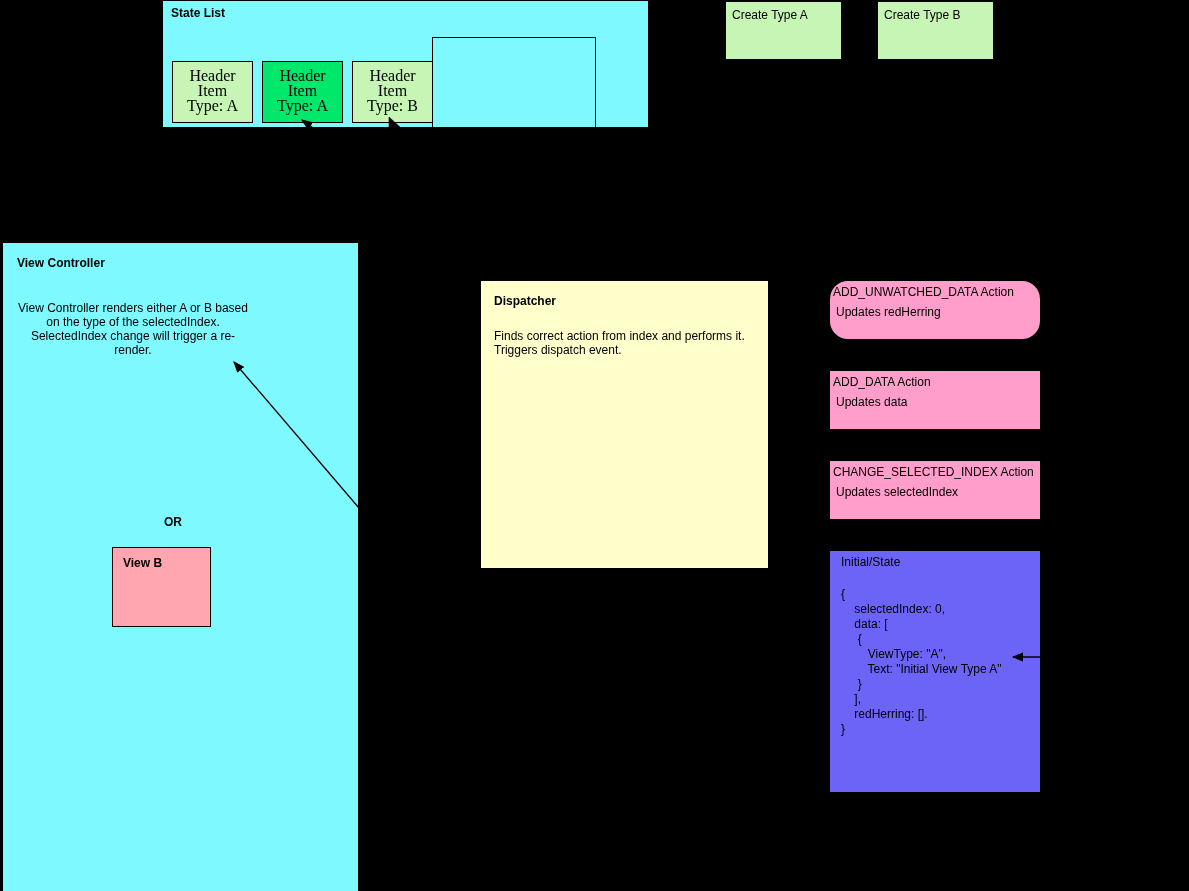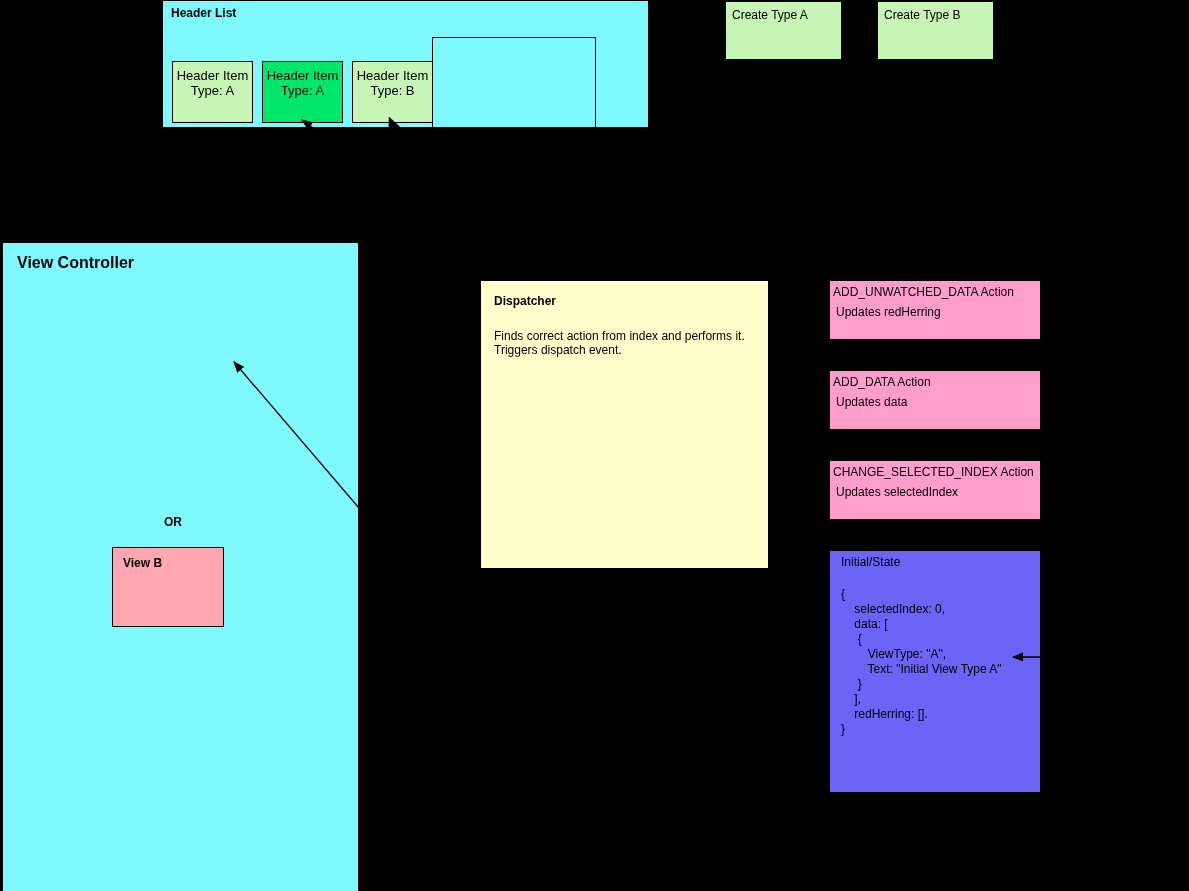--- a/index.html
+++ b/index.html
@@ -25,23 +25,24 @@
     border: 2px solid #000000;
   }
   #header-list-title {
     position: absolute; left: 8px; top: 5px;
     font-size: 12px; font-weight: bold; line-height: 14px;
   }
   .header-item {
     position: absolute; box-sizing: border-box;
     background: #C6F5B5;
     border: 1px solid #000000;
-    font-size: 13px; line-height: 15px;
+    font-size: 16px; line-height: 15px;
     text-align: center;
     padding-top: 6px;
+    font-family: Liberation Serif, serif;
   }
   .header-item.selected { background: #00E86B; }
   .header-item .sel-line { text-align: right; padding-left: 20px; margin-top: 31px; }
   #header-item-0 { left: 9px;   top: 60px; width: 81px; height: 62px; }
   #header-item-1 { left: 99px;  top: 60px; width: 81px; height: 62px; }
   #header-item-2 { left: 189px; top: 60px; width: 81px; height: 62px; }
 
   
   #header-connector {
     position: absolute;
@@ -63,32 +64,32 @@
 
   
   #view-controller-panel {
     left: 1px; top: 241px; width: 359px; height: 650px;
     background: #7DF9FF;
     border: 2px solid #000000;
     border-bottom: none;
   }
   #view-controller-title {
     position: absolute; left: 14px; top: 13px;
-    font-size: 16px; font-weight: bold; line-height: 14px;
+    font-size: 12px; font-weight: bold; line-height: 14px;
   }
   #view-controller-desc {
     position: absolute; left: 14px; top: 58px; width: 232px;
     font-size: 12px; line-height: 14px; text-align: center;
   }
   #view-a-box {
     left: 109px; top: 179px; width: 121px; height: 80px;
     background: #C6F5B5; border: 1px solid #000000;
   }
   #view-b-box {
-    left: 109px; top: 304px; width: 112px; height: 80px;
+    left: 109px; top: 304px; width: 99px; height: 80px;
     background: #FFA6B0; border: 1px solid #000000;
   }
   .view-box-label {
     position: absolute; left: 10px; top: 8px;
     font-size: 12px; font-weight: bold; line-height: 14px;
   }
   #or-label {
     position: absolute; left: 0; top: 272px; width: 340px;
     text-align: center; font-size: 12px; font-weight: bold; line-height: 14px;
   }
@@ -114,21 +115,21 @@
     left: 830px;
   }
   .action-title {
     position: absolute; left: 3px; top: 4px;
     font-size: 12px; line-height: 15px; white-space: nowrap;
   }
   .action-desc {
     position: absolute; left: 6px; top: 24px;
     font-size: 12px; line-height: 15px; white-space: nowrap;
   }
-  #action-0 { top: 281px; }
+  #action-0 { top: 281px; border-radius: 18px; }
   #action-1 { top: 371px; }
   #action-2 { top: 461px; }
 
   
   #state-box {
     left: 830px; top: 551px; width: 210px; height: 241px;
     background: #6C63F7;
   }
   #state-title {
     position: absolute; left: 11px; top: 4px;
@@ -146,21 +147,21 @@
     width: 1189px; height: 891px;
     pointer-events: none;
   }
 </style>
 </head>
 <body>
 
 <div id="canvas">
 
   <div class="box" id="header-list-panel">
-    <div id="header-list-title">Header List</div>
+    <div id="header-list-title">State List</div>
 
     <div class="header-item" id="header-item-0">
       <div>Header Item</div>
       <div>Type: A</div>
     </div>
 
     <div class="header-item selected" id="header-item-1">
       <div>Header Item</div>
       <div>Type: A</div>
       <div class="sel-line">Selected</div>
@@ -176,20 +177,21 @@
 
   <div class="box create-btn" id="create-type-a">
     <span>Create Type A</span>
   </div>
   <div class="box create-btn" id="create-type-b">
     <span>Create Type B</span>
   </div>
 
   <div class="box" id="view-controller-panel">
     <div id="view-controller-title">View Controller</div>
+    <div id="view-controller-desc">View Controller renders either A or B based on the type of the selectedIndex. SelectedIndex change will trigger a re-render.</div>
 
 
     <div id="or-label">OR</div>
 
     <div class="box" id="view-b-box">
       <div class="view-box-label">View B</div>
     </div>
   </div>
 
   <div class="box" id="dispatcher-box">

